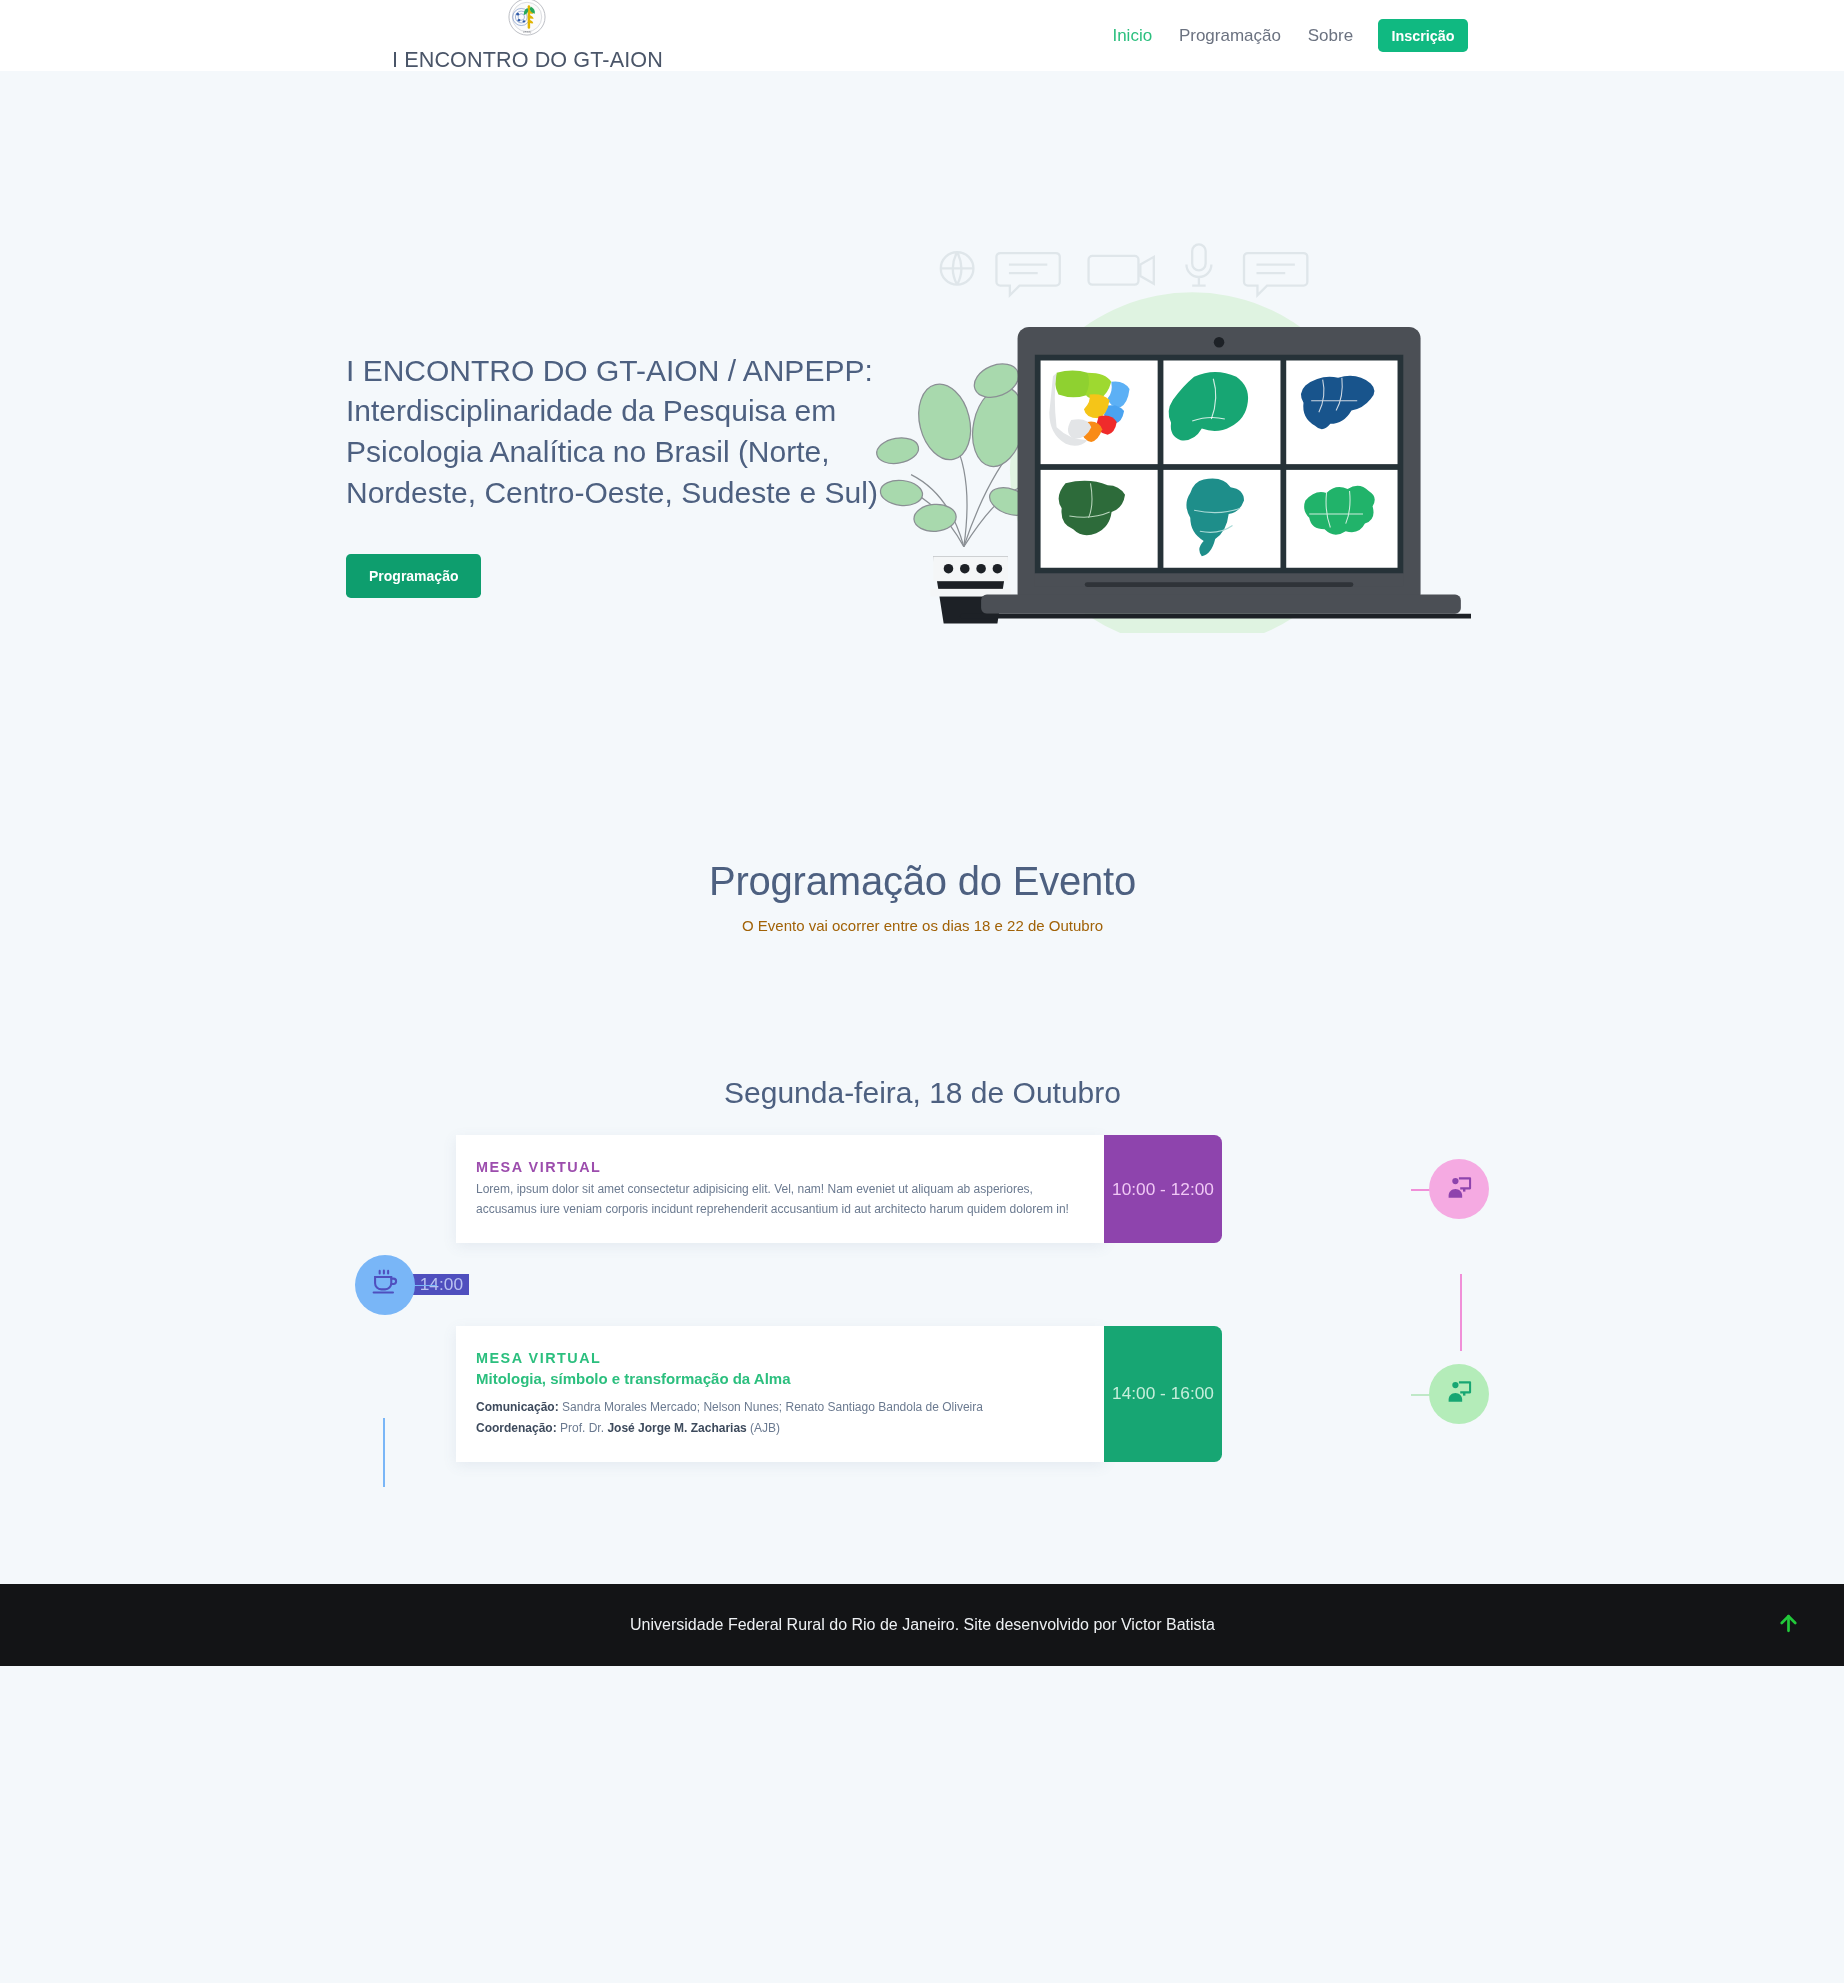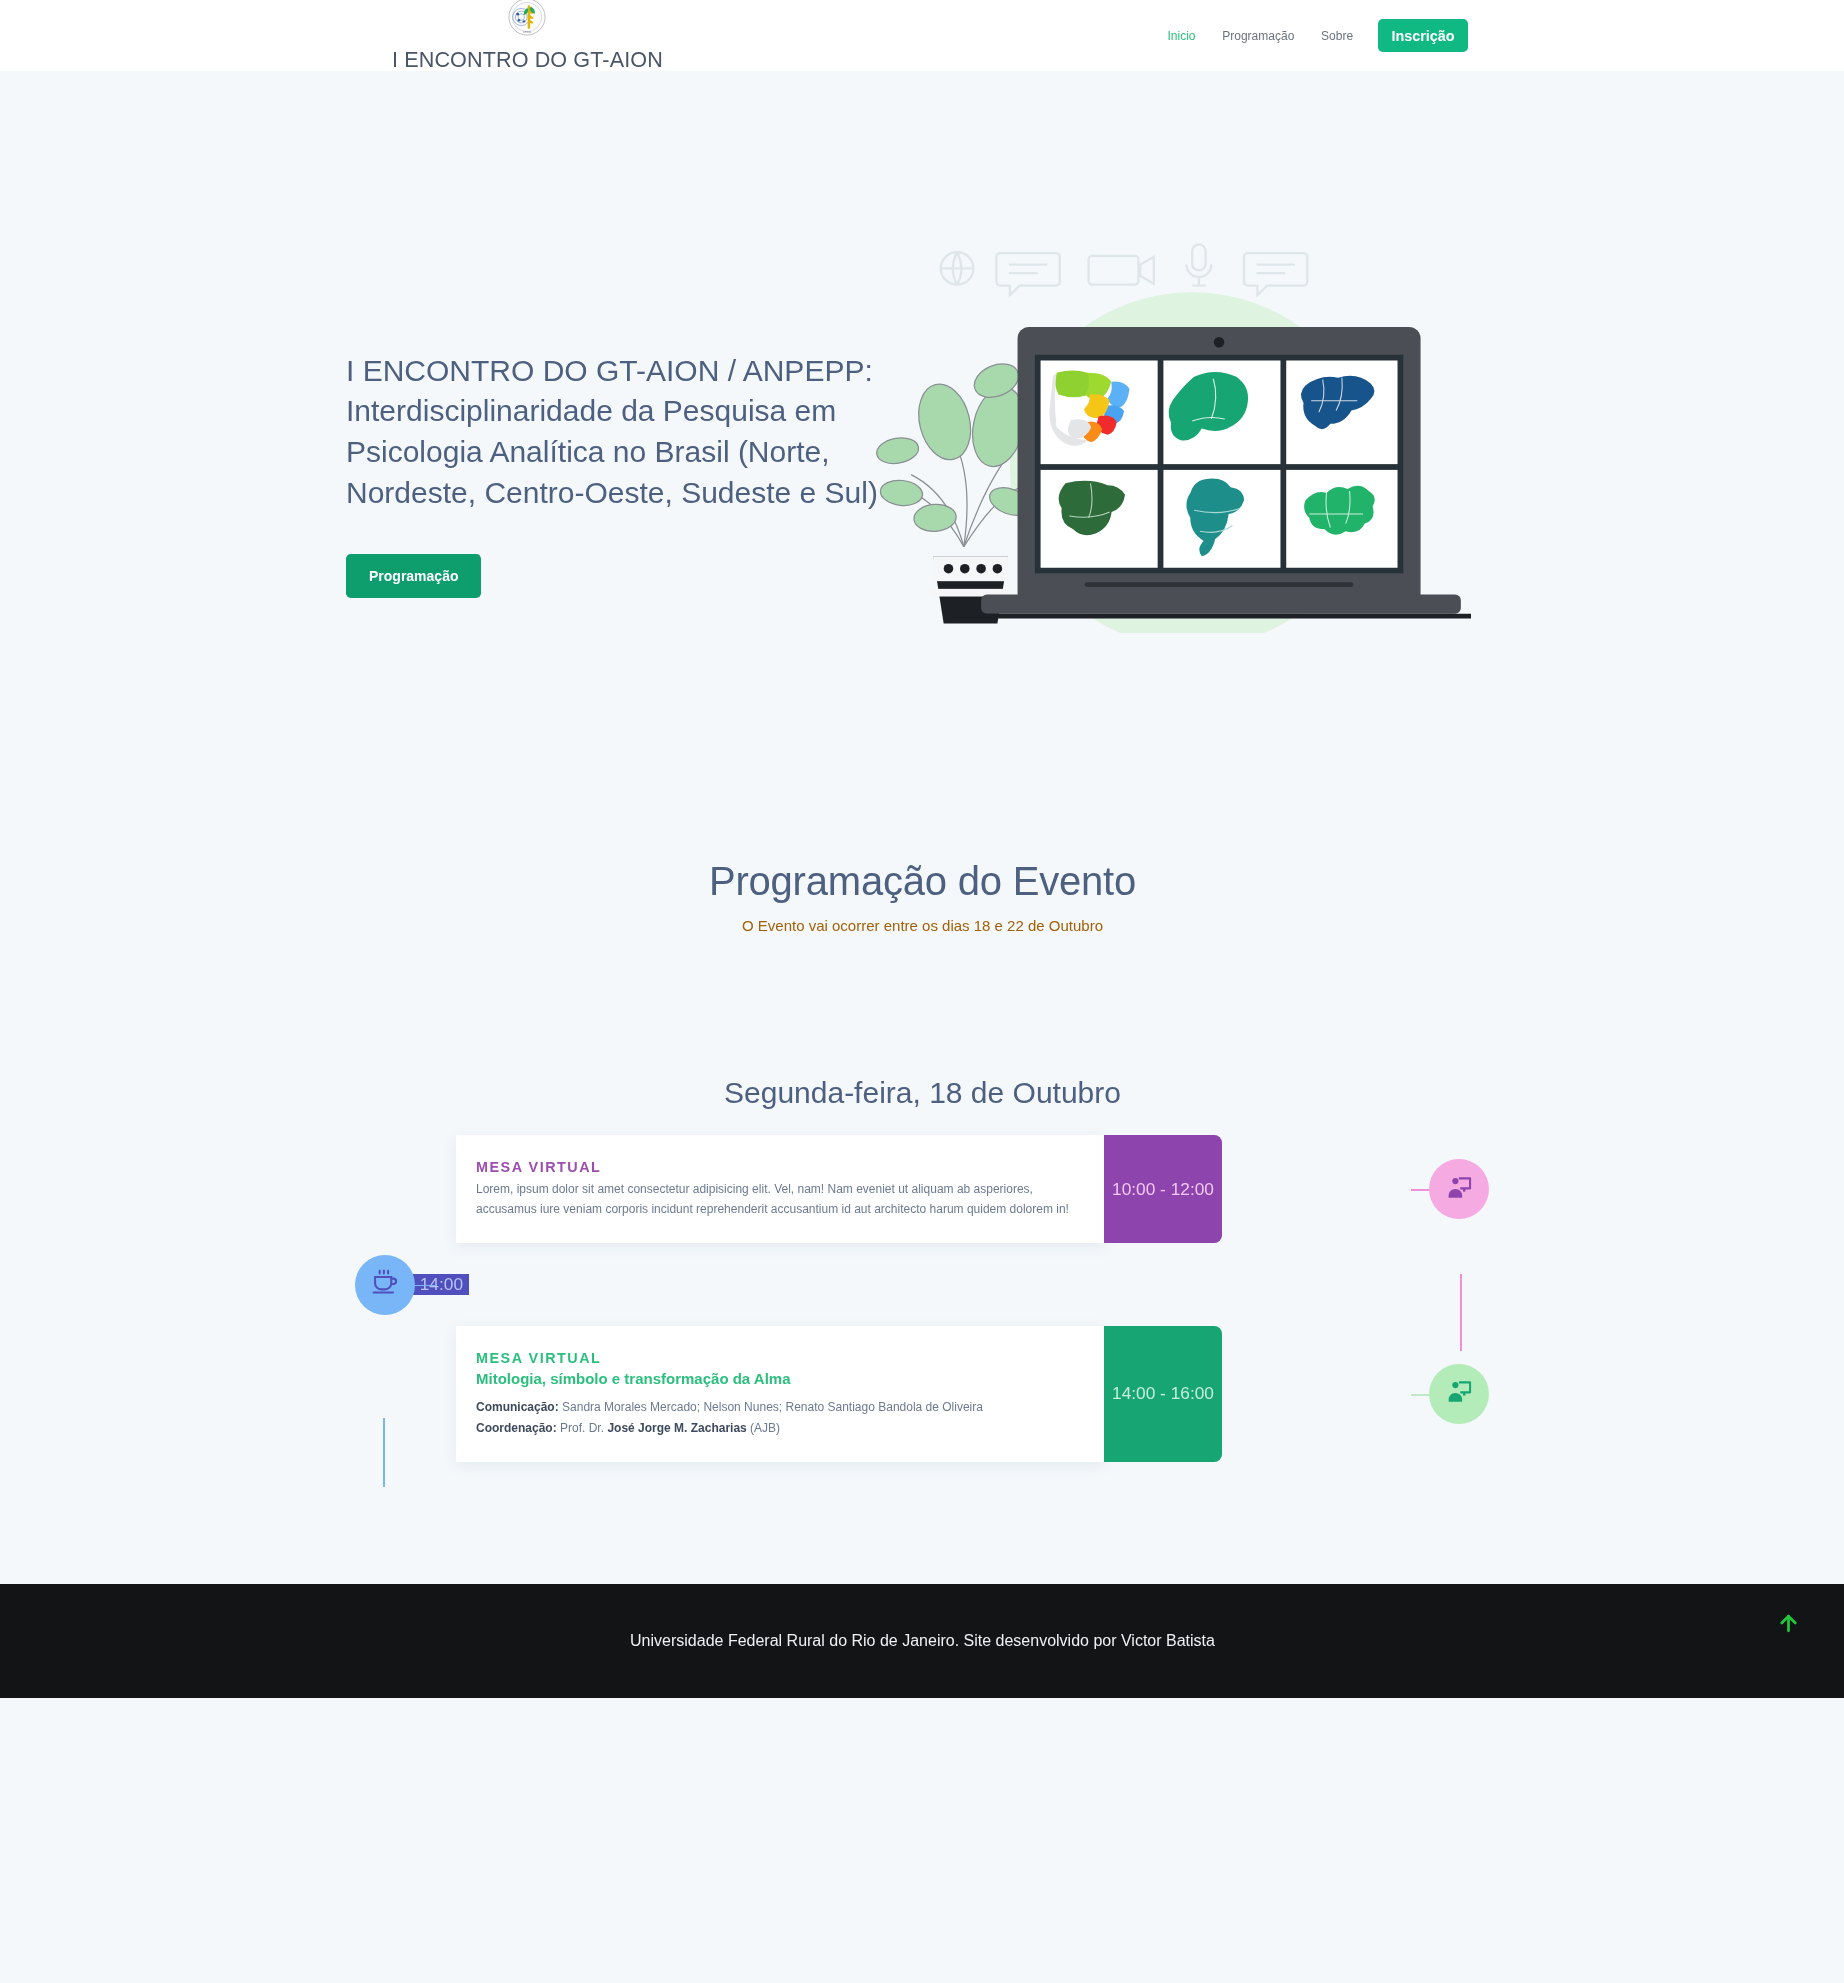--- a/index.html
+++ b/index.html
@@ -36,21 +36,21 @@
     font-weight: 400;
     white-space: nowrap;
   }
   .nav-links {
     display: flex;
     align-items: center;
     gap: 0;
     margin-right: 377px;
   }
   .nav-link {
-    font-size: 12px;
+    font-size: 17px;
     color: #6b7280;
     text-decoration: none;
     padding: 0 13.4px;
     white-space: nowrap;
   }
   .nav-link.active { color: #2bbf7e; }
   .nav-cta {
     background: #10b981;
     color: #fff;
     font-size: 14.4px;
@@ -244,21 +244,21 @@
     position: absolute;
     width: 1.9px;
     z-index: 1;
   }
   .tl-vline.pink { background: #f08fd8; right: 37px; top: 139px; height: 77px; }
   .tl-vline.blue { background: #79b6f7; left: 37px; top: 144px; height: 69px; }
 
   
   .footer {
     background: #131416;
-    height: 114px;
+    height: 82px;
     display: flex;
     align-items: center;
     justify-content: center;
     position: relative;
   }
   .footer-text {
     color: #eef1f4;
     font-size: 16px;
     font-weight: 400;
   }

